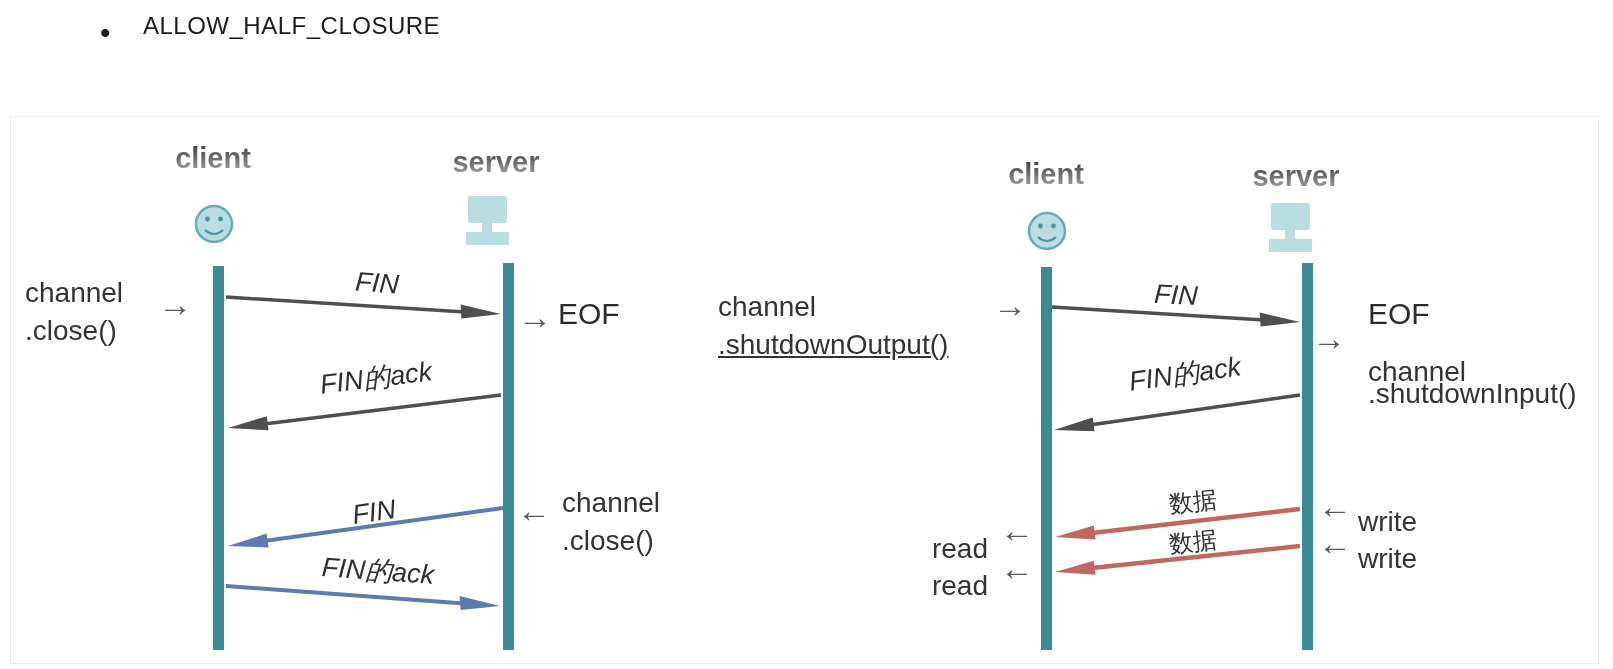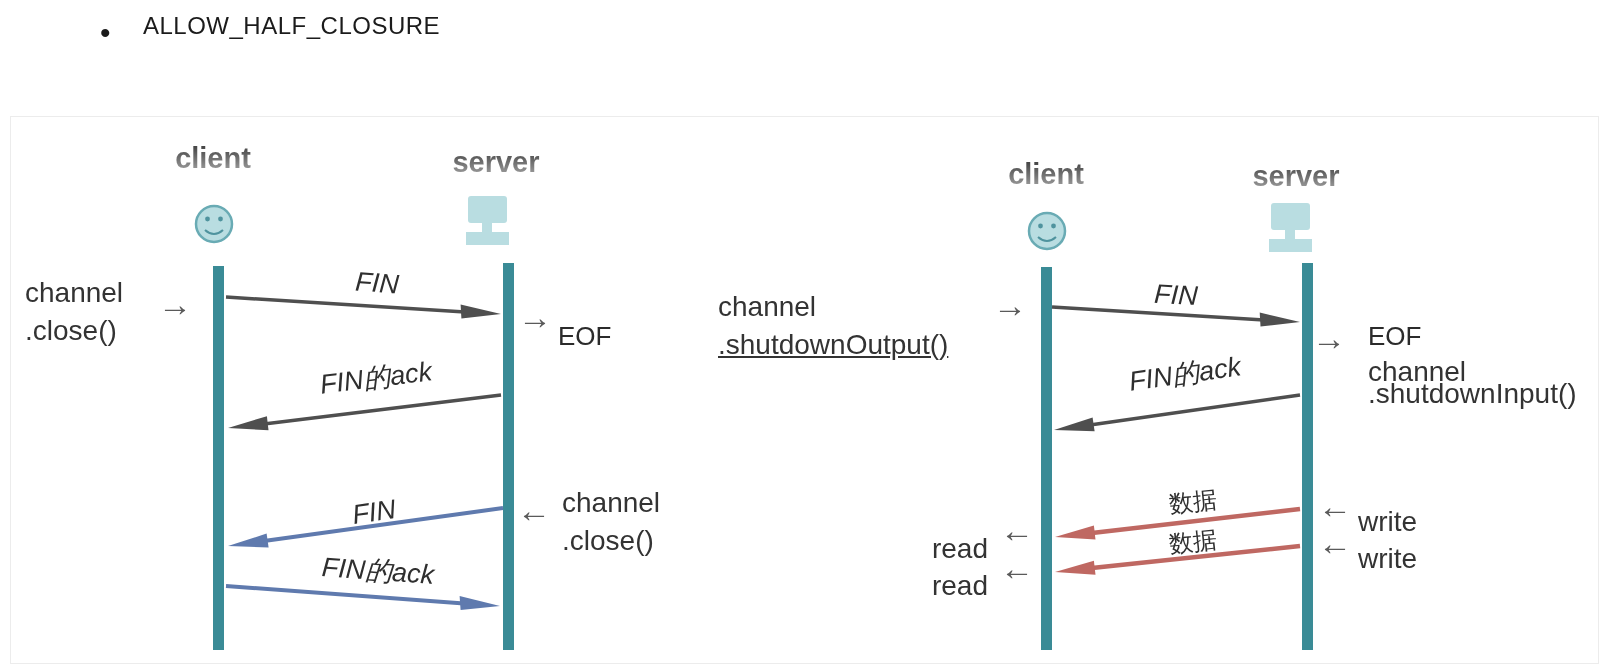--- a/index.html
+++ b/index.html
@@ -20,21 +20,21 @@
     color:#6e6e6e;
     background:linear-gradient(180deg,#474747 15%,#a0a0a0 90%);
     -webkit-background-clip:text;background-clip:text;
     -webkit-text-fill-color:transparent;
   }
   
   .lbl{font-size:28px;color:#333;white-space:nowrap;margin-top:15px;}
   .msg{font-size:27px;font-style:italic;color:#2f2f2f;text-align:center;white-space:nowrap;}
   .cjk{font-size:24px;color:#2f2f2f;text-align:center;white-space:nowrap;}
   .glyph{font-size:34px;color:#5a5a5a;line-height:1;white-space:nowrap;}
-  .eof{font-size:26px;color:#2b2b2b;white-space:nowrap;margin-top:24px;}
+  .eof{font-size:30px;color:#2b2b2b;white-space:nowrap;}
   svg.layer{left:0;top:0;pointer-events:none;}
 </style>
 </head>
 <body>
 
 <span class="abs bullet">•</span>
 <span class="abs page-title">ALLOW_HALF_CLOSURE</span>
 
 <div class="abs panel"></div>
 

